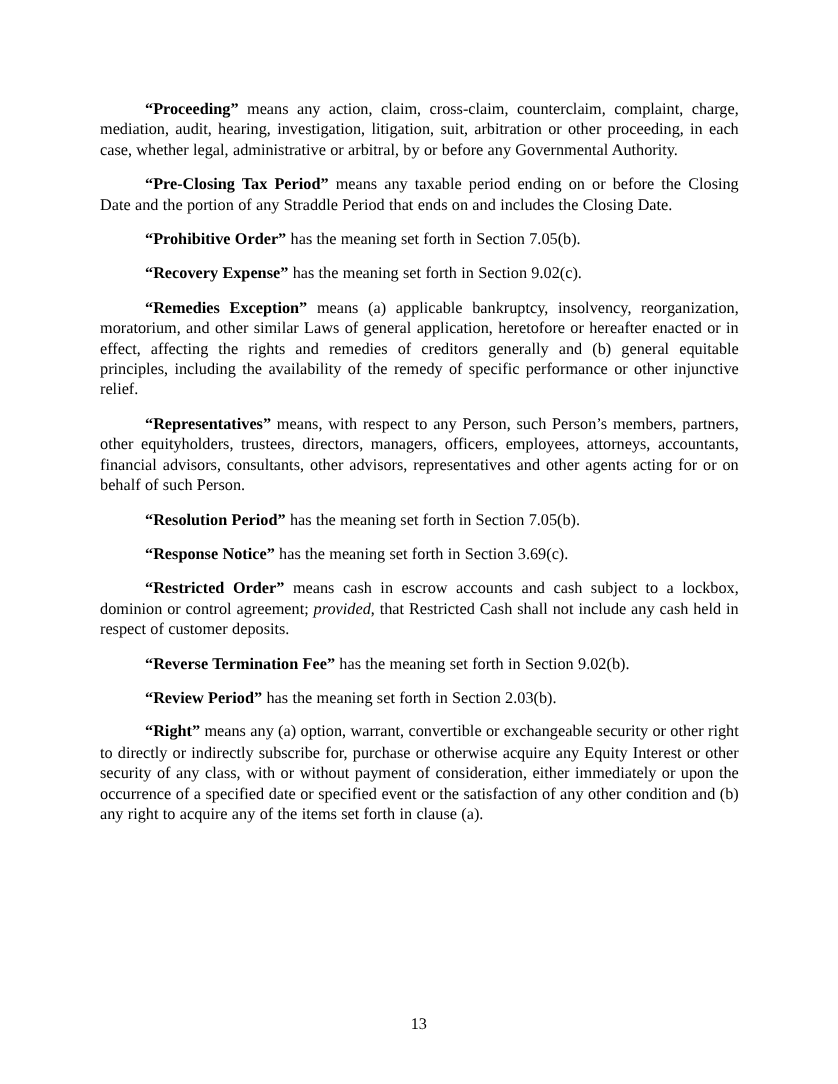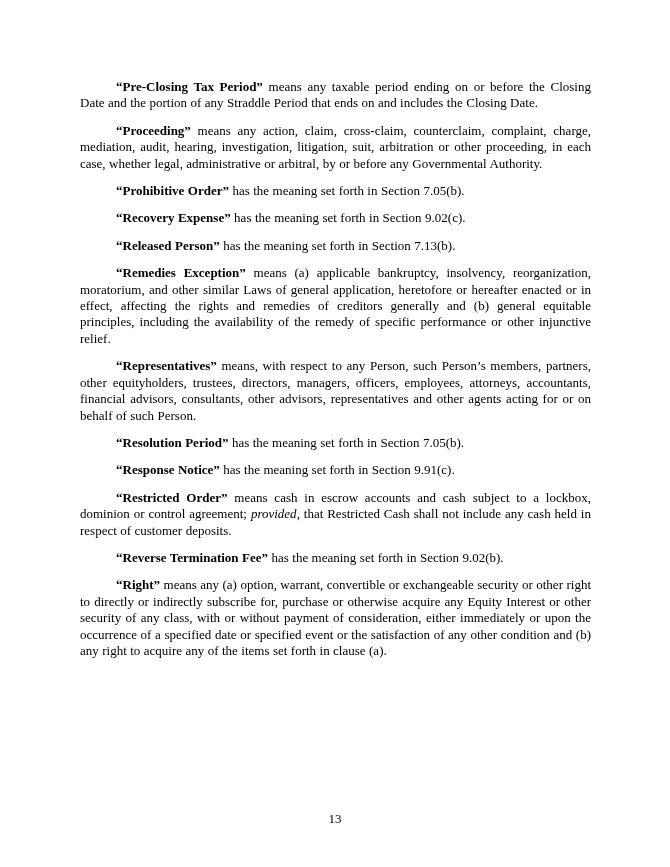--- a/index.html
+++ b/index.html
@@ -41,27 +41,27 @@
     text-align: center;
     font-size: 13px;
     line-height: 16px;
   }
 </style>
 </head>
 <body>
 
 <div class="page">
   <div class="body-text-column">
+      <p class="para"><span class="b">“Proceeding”</span><span> means any action, claim, cross-claim, counterclaim, complaint, charge, mediation, audit, hearing, investigation, litigation, suit, arbitration or other proceeding, in each case, whether legal, administrative or arbitral, by or before any Governmental Authority.</span></p>
       <p class="para"><span class="b">“Pre-Closing Tax Period”</span><span> means any taxable period ending on or before the Closing Date and the portion of any Straddle Period that ends on and includes the Closing Date.</span></p>
-      <p class="para"><span class="b">“Proceeding”</span><span> means any action, claim, cross-claim, counterclaim, complaint, charge, mediation, audit, hearing, investigation, litigation, suit, arbitration or other proceeding, in each case, whether legal, administrative or arbitral, by or before any Governmental Authority.</span></p>
       <p class="para"><span class="b">“Prohibitive Order”</span><span> has the meaning set forth in </span><span class="u">Section 7.05(b)</span><span>.</span></p>
       <p class="para"><span class="b">“Recovery Expense”</span><span> has the meaning set forth in </span><span class="u">Section 9.02(c)</span><span>.</span></p>
-      <p class="para"><span class="b">“Released Person”</span><span> has the meaning set forth in </span><span class="u">Section 7.13(b)</span><span>.</span></p>
       <p class="para"><span class="b">“Remedies Exception”</span><span> means (a) applicable bankruptcy, insolvency, reorganization, moratorium, and other similar Laws of general application, heretofore or hereafter enacted or in effect, affecting the rights and remedies of creditors generally and (b) general equitable principles, including the availability of the remedy of specific performance or other injunctive relief.</span></p>
       <p class="para"><span class="b">“Representatives”</span><span> means, with respect to any Person, such Person’s members, partners, other equityholders, trustees, directors, managers, officers, employees, attorneys, accountants, financial advisors, consultants, other advisors, representatives and other agents acting for or on behalf of such Person.</span></p>
       <p class="para"><span class="b">“Resolution Period”</span><span> has the meaning set forth in </span><span class="u">Section 7.05(b)</span><span>.</span></p>
-      <p class="para"><span class="b">“Response Notice”</span><span> has the meaning set forth in </span><span class="u">Section 9.91(c)</span><span>.</span></p>
+      <p class="para"><span class="b">“Response Notice”</span><span> has the meaning set forth in </span><span class="u">Section 3.69(c)</span><span>.</span></p>
       <p class="para"><span class="b">“Restricted Order”</span><span> means cash in escrow accounts and cash subject to a lockbox, dominion or control agreement; </span><span class="i">provided</span><span>, that Restricted Cash shall not include any cash held in respect of customer deposits.</span></p>
       <p class="para"><span class="b">“Reverse Termination Fee”</span><span> has the meaning set forth in </span><span class="u">Section 9.02(b)</span><span>.</span></p>
+      <p class="para"><span class="b">“Review Period”</span><span> has the meaning set forth in </span><span class="u">Section 2.03(b)</span><span>.</span></p>
       <p class="para"><span class="b">“Right”</span><span> means any (a) option, warrant, convertible or exchangeable security or other right to directly or indirectly subscribe for, purchase or otherwise acquire any Equity Interest or other security of any class, with or without payment of consideration, either immediately or upon the occurrence of a specified date or specified event or the satisfaction of any other condition and (b) any right to acquire any of the items set forth in clause (a).</span></p>
     </div>
   <div class="page-footer">13</div>
 </div>
 
 </body></html>

